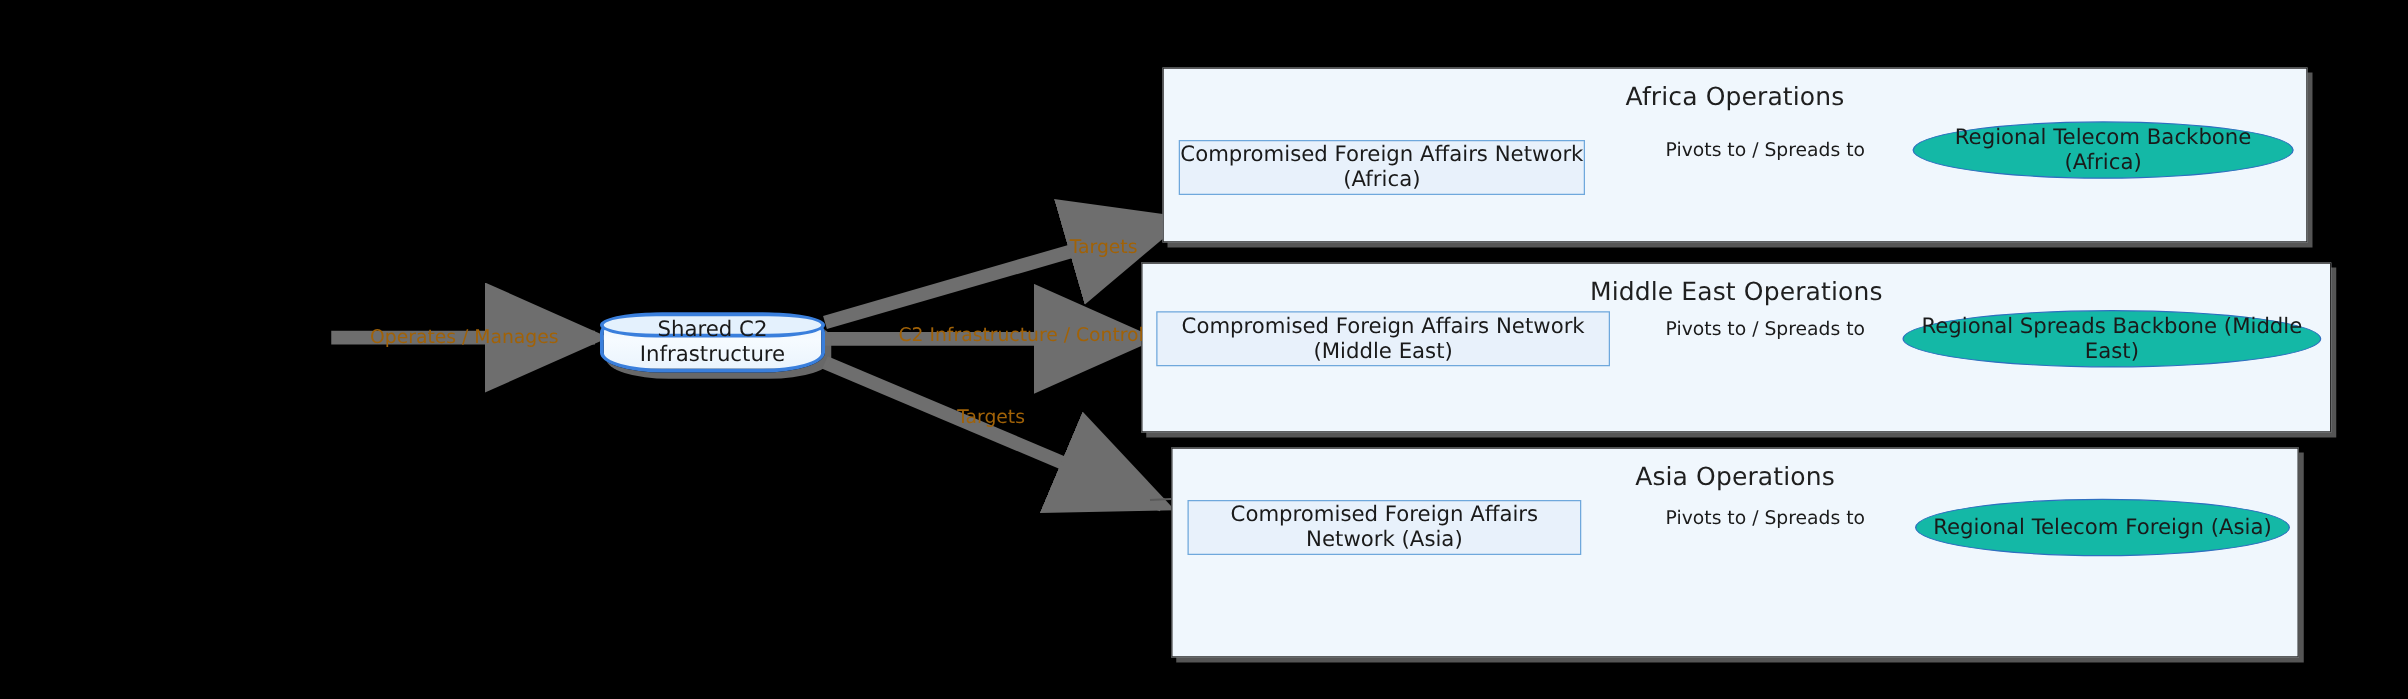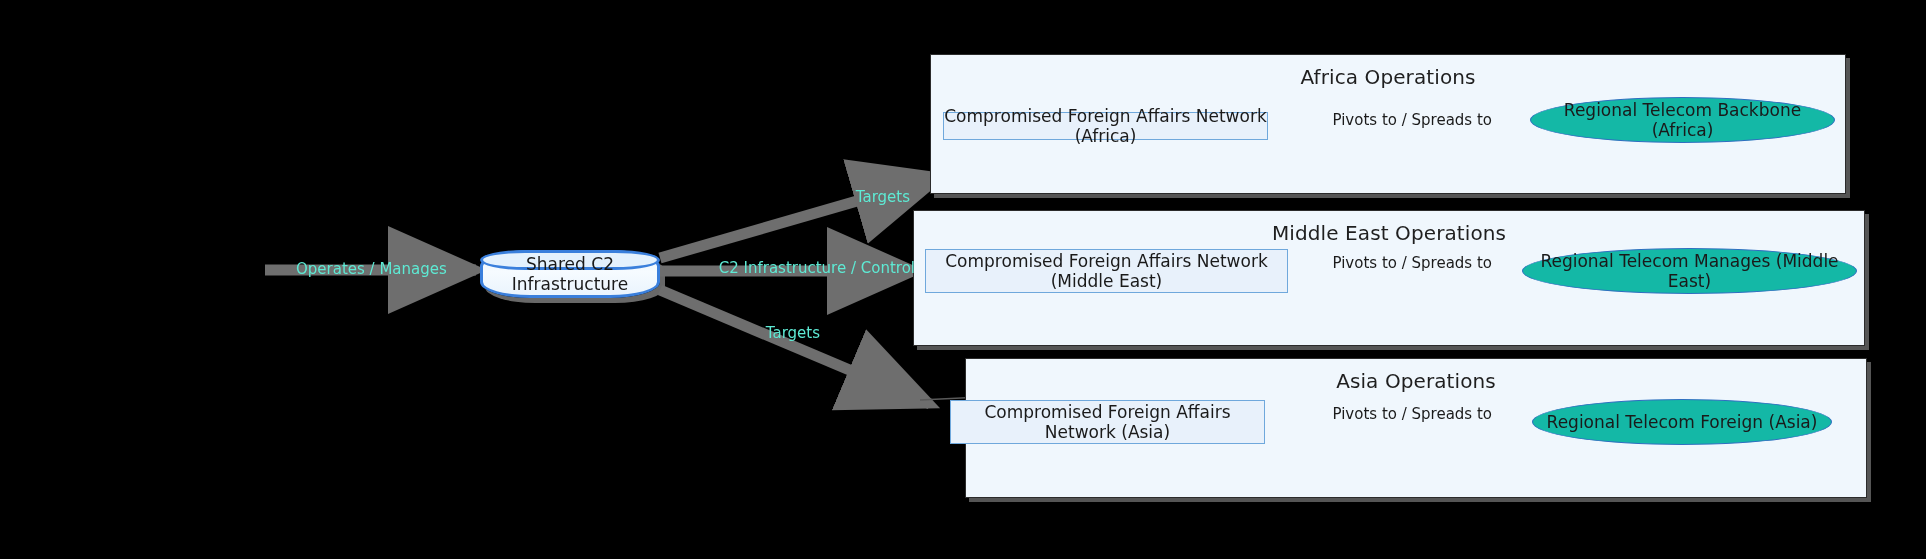--- a/index.html
+++ b/index.html
@@ -97,21 +97,21 @@
 
   
   .edge-label {
     position: absolute;
     font-size: 15px;
     color: #161616;
     white-space: nowrap;
     text-align: right;
   }
   .edge-label.on-dark {
-    color: #5eead4;
+    color: #a16207;
   }
   .edge-label.on-light {
     color: #1b1b1b;
   }
 </style>
 </head>
 <body>
 
 <div id="canvas">
 
@@ -144,47 +144,47 @@
   </svg>
 
   <div class="cluster" style="left:930px; top:54px; width:916px; height:140px;">
     <div class="cluster-title">Africa Operations</div>
   </div>
 
   <div class="cluster" style="left:913px; top:210px; width:952px; height:136px;">
     <div class="cluster-title">Middle East Operations</div>
   </div>
 
-  <div class="cluster" style="left:937px; top:358px; width:902px; height:140px;margin-left:28px;">
+  <div class="cluster" style="left:937px; top:358px; width:902px; height:168px;">
     <div class="cluster-title">Asia Operations</div>
   </div>
 
 
   <div class="node node-db" style="left:480px; top:250px; width:180px; height:48px;">
     <span>Shared C2 Infrastructure</span>
   </div>
 
-  <div class="node node-net" style="left:943px; top:112px; width:325px; height:28px;">
+  <div class="node node-net" style="left:943px; top:112px; width:325px; height:44px;">
     <span>Compromised Foreign Affairs Network (Africa)</span>
   </div>
 
   <div class="node node-net" style="left:925px; top:249px; width:363px; height:44px;">
     <span>Compromised Foreign Affairs Network (Middle East)</span>
   </div>
 
   <div class="node node-net" style="left:950px; top:400px; width:315px; height:44px;">
     <span>Compromised Foreign Affairs Network (Asia)</span>
   </div>
 
   <div class="node node-telecom" style="left:1530px; top:97px; width:305px; height:46px;">
     <span>Regional Telecom Backbone (Africa)</span>
   </div>
 
   <div class="node node-telecom" style="left:1522px; top:248px; width:335px; height:46px;">
-    <span>Regional Telecom Manages (Middle East)</span>
+    <span>Regional Spreads Backbone (Middle East)</span>
   </div>
 
   <div class="node node-telecom" style="left:1532px; top:399px; width:300px; height:46px;">
     <span>Regional Telecom Foreign (Asia)</span>
   </div>
 
   <div class="edge-label on-dark" style="left:296px; top:260px; width:140px;">Operates / Manages</div>
 
   <div class="edge-label on-dark" style="left:790px; top:188px; width:120px;">Targets</div>
 

